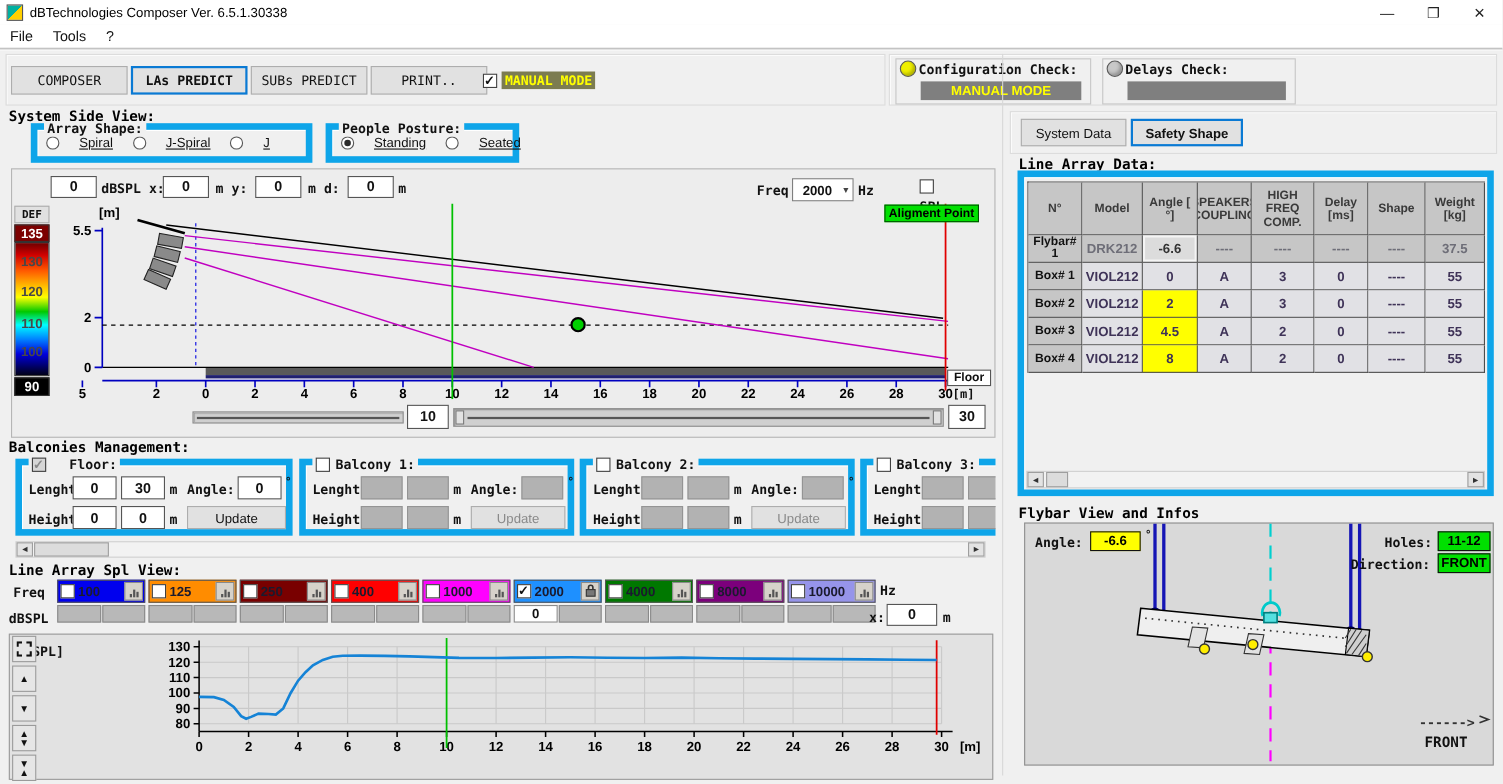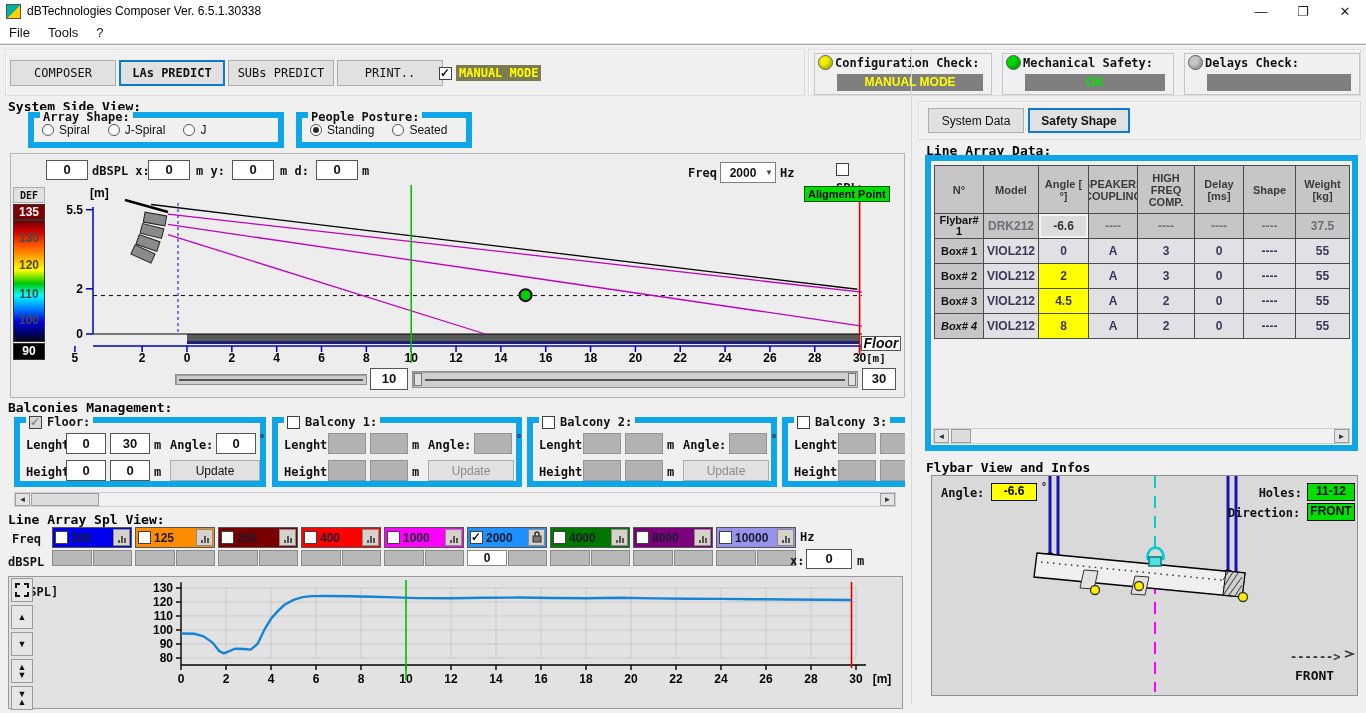--- a/index.html
+++ b/index.html
@@ -21,21 +21,21 @@
   .btn.disabled{color:#8a8a8a;}
   .group{position:absolute;border:6px solid #0ea5e9;box-shadow:inset 1px 1px 0 #fff;}
   .glabel{position:absolute;top:-8px;left:6px;background:#f0f0f0;padding:0 3px;font-size:12px;}
   .grayfield{background:#b2b2b2;border:1px solid #949494;}
   .chk{width:13px;height:13px;border:1px solid #404040;background:#fff;display:inline-block;position:relative;flex:none;}
   .chk.checked::after{content:"✓";position:absolute;top:-2px;left:0px;font-size:12px;font-weight:bold;color:#111;}
   .chk.disabled{background:#d6d6d6;}
   .chk.disabled::after{color:#8a8a8a;}
   .radio{width:12px;height:12px;border:1px solid #555;border-radius:50%;background:#fff;display:inline-block;flex:none;}
   .radio.sel::after{content:"";display:block;width:6px;height:6px;margin:2px;background:#2b2b2b;border-radius:50%;}
-  .radio-wrap{display:flex;align-items:center;gap:5px;margin-right:18px;}
+  .radio-wrap{display:flex;align-items:center;gap:18px;margin-right:18px;text-decoration:underline;}
   .led{width:15px;height:15px;border-radius:50%;border:1px solid #5a5a5a;flex:none;box-shadow:inset -2px -2px 3px rgba(0,0,0,.25);}
   .status-group{position:relative;border:1px solid #c6c6c6;height:42px;}
   .slabel{font-family:"DejaVu Sans Mono",monospace;font-weight:bold;font-size:12px;}
   .sval{position:absolute;left:22px;right:8px;bottom:3px;height:17px;background:#7f7f7f;text-align:center;font-weight:bold;font-size:12px;line-height:17px;}
   .seclabel{font-family:"DejaVu Sans Mono",monospace;font-weight:bold;font-size:13px;color:#000;}
   .band{position:absolute;height:21px;border:1px solid #555;display:flex;align-items:center;padding:0 1px 0 2px;gap:3px;}
   .band .num{font-weight:bold;font-size:12px;color:#1a1a2e;}
   .band .mini{margin-left:auto;width:17px;height:17px;background:#d6d2ca;border:1px solid #8a8a8a;display:flex;align-items:flex-end;justify-content:center;gap:1px;padding:2px;}
   .mini i{display:block;width:2px;background:#555;}
   .dbox{position:absolute;height:16px;background:#b8b8b8;border:1px solid #8a8a8a;}
@@ -89,25 +89,20 @@
 <div class="abs" style="left:439px;top:65px;display:flex;align-items:center;gap:4px;">
   <span class="chk checked"></span>
   <span class="mono" style="background:#7c7c50;color:#ffff00;font-size:12px;padding:1px 3px;">MANUAL MODE</span>
 </div>
 
 <div class="abs" id="status-checks" style="left:814px;top:53px;display:flex;gap:10px;">
     <div class="status-group" style="width:178px">
       <span class="led" style="position:absolute;left:3px;top:1px;background:#f0f000"></span>
       <span class="slabel" style="position:absolute;left:20px;top:2px;">Configuration Check:</span>
       <div class="sval" style="color:#ffff00">MANUAL MODE</div>
-    </div>
-    <div class="status-group" style="width:172px">
-      <span class="led" style="position:absolute;left:3px;top:1px;background:#00d800"></span>
-      <span class="slabel" style="position:absolute;left:20px;top:2px;">Mechanical Safety:</span>
-      <div class="sval" style="color:#00e800">OK</div>
     </div>
     <div class="status-group" style="width:176px">
       <span class="led" style="position:absolute;left:3px;top:1px;background:#c8c8c8"></span>
       <span class="slabel" style="position:absolute;left:20px;top:2px;">Delays Check:</span>
       <div class="sval" style="color:#c8c8c8"></div>
     </div>
   </div>
 
 <div class="abs seclabel" style="left:8px;top:99px;">System Side View:</div>
 
@@ -232,37 +227,37 @@
     <rect x="94" y="29" width="22" height="10" fill="#8a8a8a" stroke="#222" transform="rotate(10 105 34)"></rect>
     <rect x="91" y="41" width="22" height="10" fill="#8a8a8a" stroke="#222" transform="rotate(14 102 46)"></rect>
     <rect x="87" y="53" width="22" height="10" fill="#8a8a8a" stroke="#222" transform="rotate(19 98 58)"></rect>
     <rect x="82" y="64" width="22" height="10" fill="#8a8a8a" stroke="#222" transform="rotate(24 93 69)"></rect>
     <line x1="75" y1="15" x2="118" y2="27" stroke="#000" stroke-width="2.5"></line>
     <line x1="361.20000000000005" y1="0" x2="361.20000000000005" y2="178" stroke="#00c000" stroke-width="1.6"></line>
     <line x1="809.6" y1="0" x2="809.6" y2="170" stroke="#e00000" stroke-width="1.6"></line>
     <circle cx="475.54200000000003" cy="110.128" r="6" fill="#00d000" stroke="#000" stroke-width="2"></circle>
   </svg>
 <div class="abs" style="left:804px;top:186px;background:#00e000;border:1px solid #050;color:#000;font-weight:bold;font-size:11px;padding:1px 3px;">Aligment Point</div>
-<div class="abs" style="left:861px;top:336px;width:40px;height:15px;background:#fff;border:1px solid #555;font-size:14px;font-weight:bold;text-align:center;line-height:13px;font-style:italic;">Floor</div>
+<div class="abs" style="left:861px;top:336px;width:40px;height:15px;background:#fff;border:1px solid #555;font-size:11px;font-weight:bold;text-align:center;line-height:13px;">Floor</div>
 <div class="abs mono" style="left:866px;top:352px;font-size:11px;">[m]</div>
 
 <div class="abs" style="left:175px;top:374px;width:192px;height:11px;background:#cfcfcf;border:1px solid #8e8e8e;box-shadow:inset 1px 1px 1px #9a9a9a;">
     <div style="height:2px;background:#555;margin:4px 3px;"></div>
   </div>
 <div class="valbox" style="left:370px;top:368px;width:38px;height:22px;line-height:20px;">10</div>
 <div class="abs" style="left:412px;top:371px;width:446px;height:17px;background:#cfcfcf;border:1px solid #8e8e8e;box-shadow:inset 1px 1px 1px #9a9a9a;">
   <div style="position:absolute;left:1px;top:1px;width:8px;height:13px;background:#e2e2e2;border:1px solid #777;"></div>
   <div style="height:2px;background:#555;margin:7px 12px;"></div>
   <div style="position:absolute;right:1px;top:1px;width:8px;height:13px;background:#e2e2e2;border:1px solid #777;"></div>
 </div>
 <div class="valbox" style="left:862px;top:368px;width:34px;height:22px;line-height:20px;">30</div>
 
 <div class="abs seclabel" style="left:8px;top:400px;">Balconies Management:</div>
 <div class="group" style="left:14px;top:417px;width:252px;height:70px;">
-  <span class="glabel" style="display:flex;gap:5px;align-items:center;">
+  <span class="glabel" style="display:flex;gap:21px;align-items:center;">
       <span class="chk checked disabled"></span>
       <span class="slabel">Floor:</span>
     </span>
   <div class="abs slabel" style="left:6px;top:15px;">Lenght:</div>
   <div class="valbox" style="left:46px;top:10px;width:40px;height:21px;line-height:19px;">0</div>
   <div class="valbox" style="left:90px;top:10px;width:40px;height:21px;line-height:19px;">30</div>
   <div class="abs slabel" style="left:134px;top:15px;">m</div>
   <div class="abs slabel" style="left:150px;top:15px;">Angle:</div>
   <div class="valbox" style="left:196px;top:10px;width:40px;height:21px;line-height:19px;">0</div>
   <div class="abs slabel" style="left:239px;top:10px;font-size:10px;">°</div>
@@ -573,21 +568,21 @@
     <div class="cell c-data" style="height:25px;">----</div>
     <div class="cell c-data" style="height:25px;">55</div>
     <div class="cell c-rowhead" style="height:25px;">Box# 3</div>
     <div class="cell c-data" style="height:25px;">VIOL212</div>
     <div class="cell c-data c-yellow" style="height:25px;">4.5</div>
     <div class="cell c-data" style="height:25px;">A</div>
     <div class="cell c-data" style="height:25px;">2</div>
     <div class="cell c-data" style="height:25px;">0</div>
     <div class="cell c-data" style="height:25px;">----</div>
     <div class="cell c-data" style="height:25px;">55</div>
-    <div class="cell c-rowhead" style="height:25px;font-style:italic;">Box# 4</div>
+    <div class="cell c-rowhead" style="height:25px;">Box# 4</div>
     <div class="cell c-data" style="height:25px;">VIOL212</div>
     <div class="cell c-data c-yellow" style="height:25px;">8</div>
     <div class="cell c-data" style="height:25px;">A</div>
     <div class="cell c-data" style="height:25px;">2</div>
     <div class="cell c-data" style="height:25px;">0</div>
     <div class="cell c-data" style="height:25px;">----</div>
     <div class="cell c-data" style="height:25px;">55</div>
   </div>
 <div class="scrollbar" style="left:933px;top:428px;width:417px;height:16px;">
   <span class="sb-arrow" style="left:0;">◄</span>

